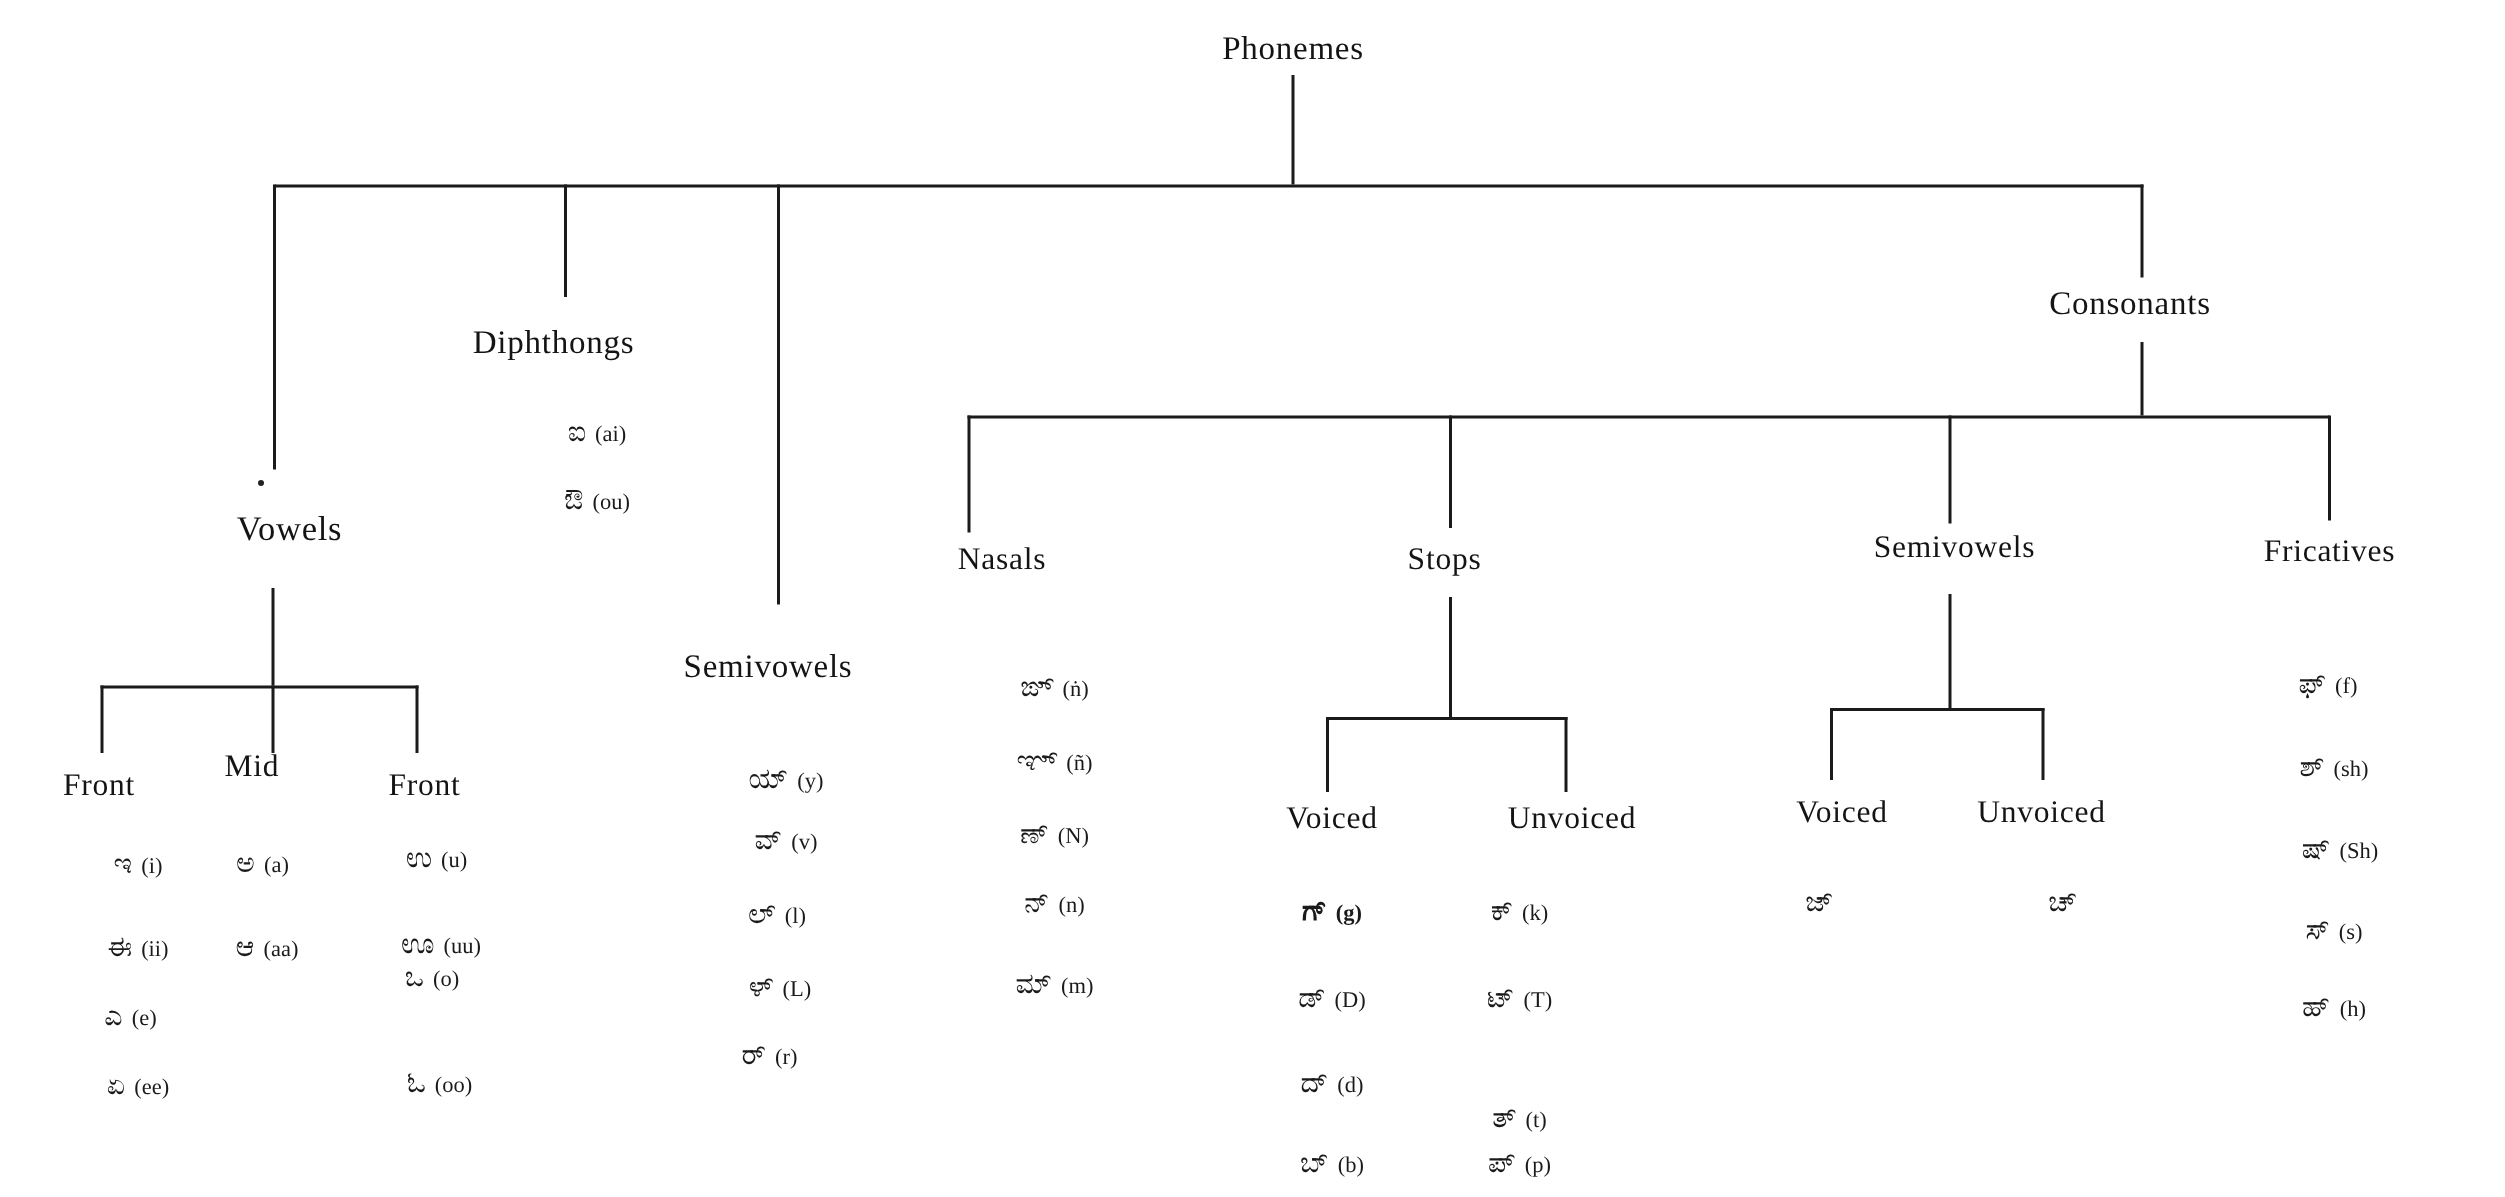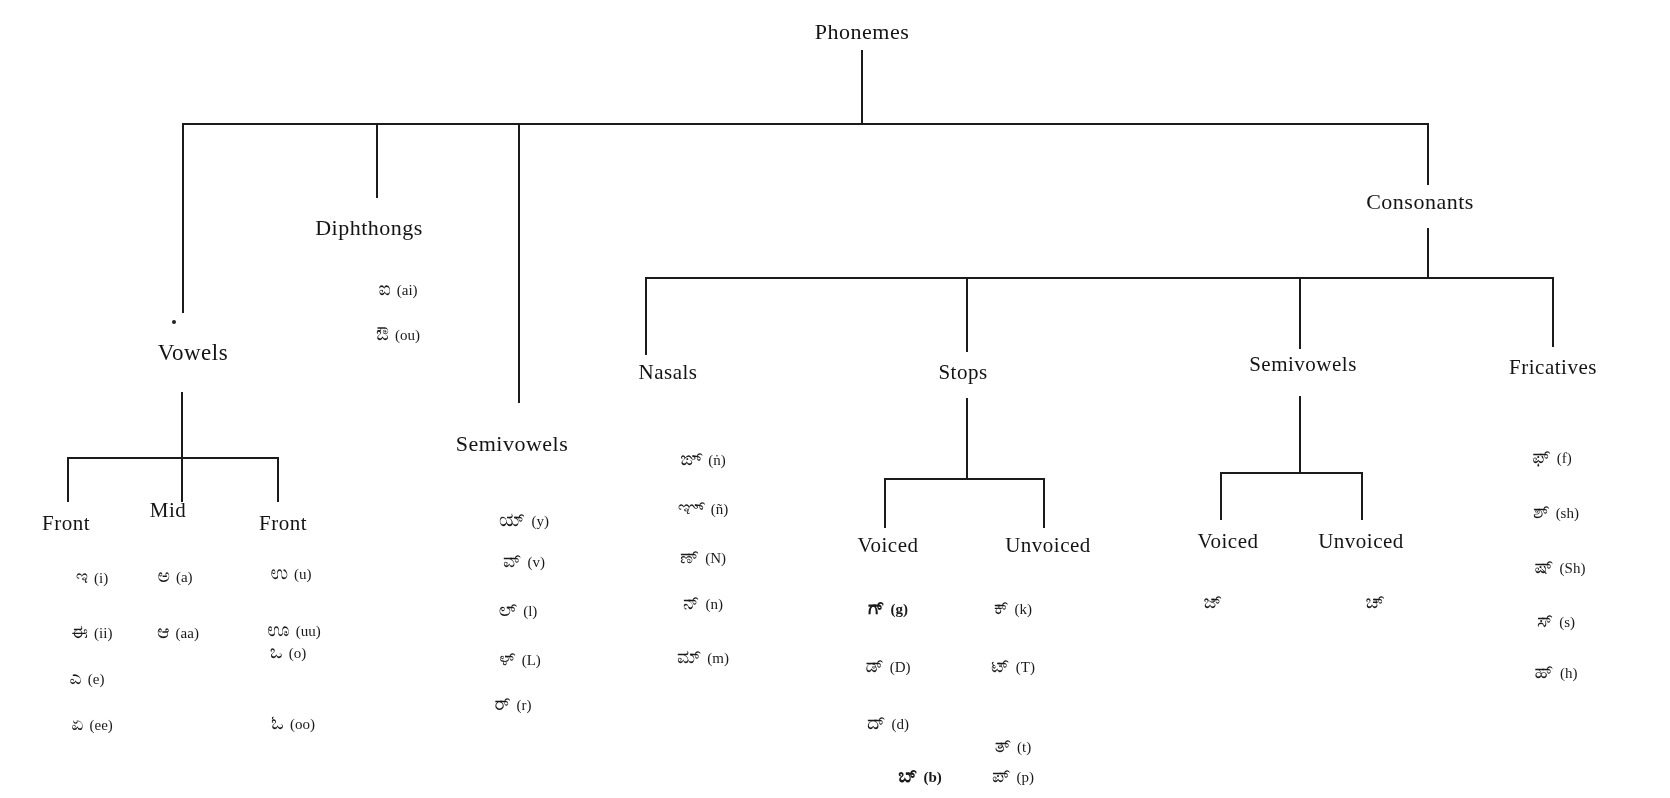--- a/index.html
+++ b/index.html
@@ -160,21 +160,21 @@
 
   <div class="itm" style="left:888px;top:596px;font-weight:bold;">
     <span class="g">ಗ್</span><span class="t">(g)</span>
   </div>
   <div class="itm" style="left:888px;top:654px;">
     <span class="g">ಡ್</span><span class="t">(D)</span>
   </div>
   <div class="itm" style="left:888px;top:711px;">
     <span class="g">ದ್</span><span class="t">(d)</span>
   </div>
-  <div class="itm" style="left:920px;top:764px;font-weight:bold;">
+  <div class="itm" style="left:888px;top:764px;">
     <span class="g">ಬ್</span><span class="t">(b)</span>
   </div>
 
   <div class="itm" style="left:1013px;top:596px;">
     <span class="g">ಕ್</span><span class="t">(k)</span>
   </div>
   <div class="itm" style="left:1013px;top:654px;">
     <span class="g">ಟ್</span><span class="t">(T)</span>
   </div>
   <div class="itm" style="left:1013px;top:697px;margin-top:37px;">

